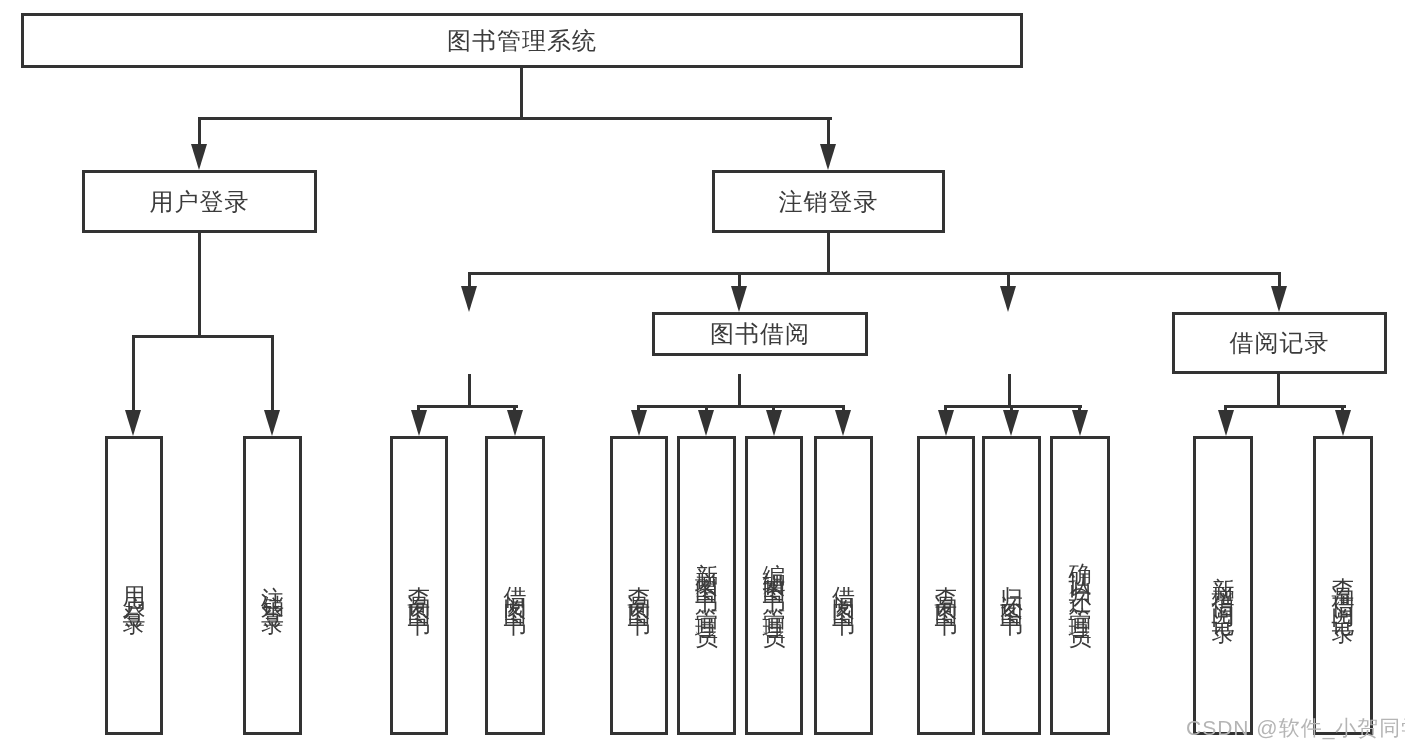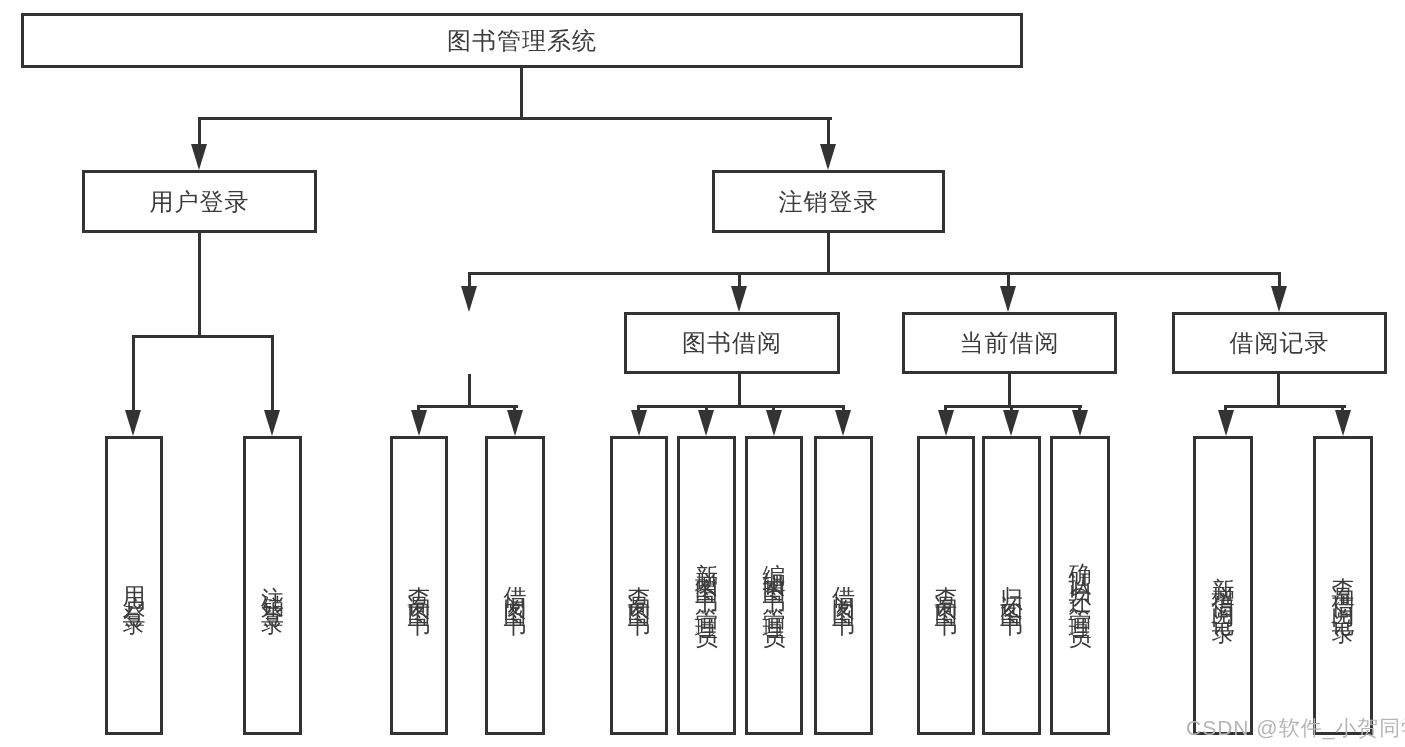--- a/index.html
+++ b/index.html
@@ -87,25 +87,22 @@
   <div class="hline" style="left:468px;top:272px;width:813px;height:3px"></div>
   <div class="vline" style="left:468px;top:272px;width:3px;height:16px"></div>
   <div class="tri" style="left:461px;top:286px"></div>
   <div class="vline" style="left:738px;top:272px;width:3px;height:16px"></div>
   <div class="tri" style="left:731px;top:286px"></div>
   <div class="vline" style="left:1007px;top:272px;width:3px;height:16px"></div>
   <div class="tri" style="left:1000px;top:286px"></div>
   <div class="vline" style="left:1278px;top:272px;width:3px;height:16px"></div>
   <div class="tri" style="left:1271px;top:286px"></div>
 
-  <div class="node" style="left:624px;top:312px;width:216px;height:62px">
+  <div class="node" style="left:652px;top:312px;width:216px;height:44px">
     <span>图书借阅</span>
-  </div>
-  <div class="node" style="left:902px;top:312px;width:215px;height:62px">
-    <span>当前借阅</span>
   </div>
   <div class="node" style="left:1172px;top:312px;width:215px;height:62px">
     <span>借阅记录</span>
   </div>
 
   <div class="vline" style="left:468px;top:374px;width:3px;height:31px"></div>
   <div class="hline" style="left:417px;top:405px;width:101px;height:3px"></div>
   <div class="vline" style="left:417px;top:405px;width:3px;height:7px"></div>
   <div class="tri" style="left:411px;top:410px"></div>
   <div class="vline" style="left:513px;top:405px;width:3px;height:7px"></div>

